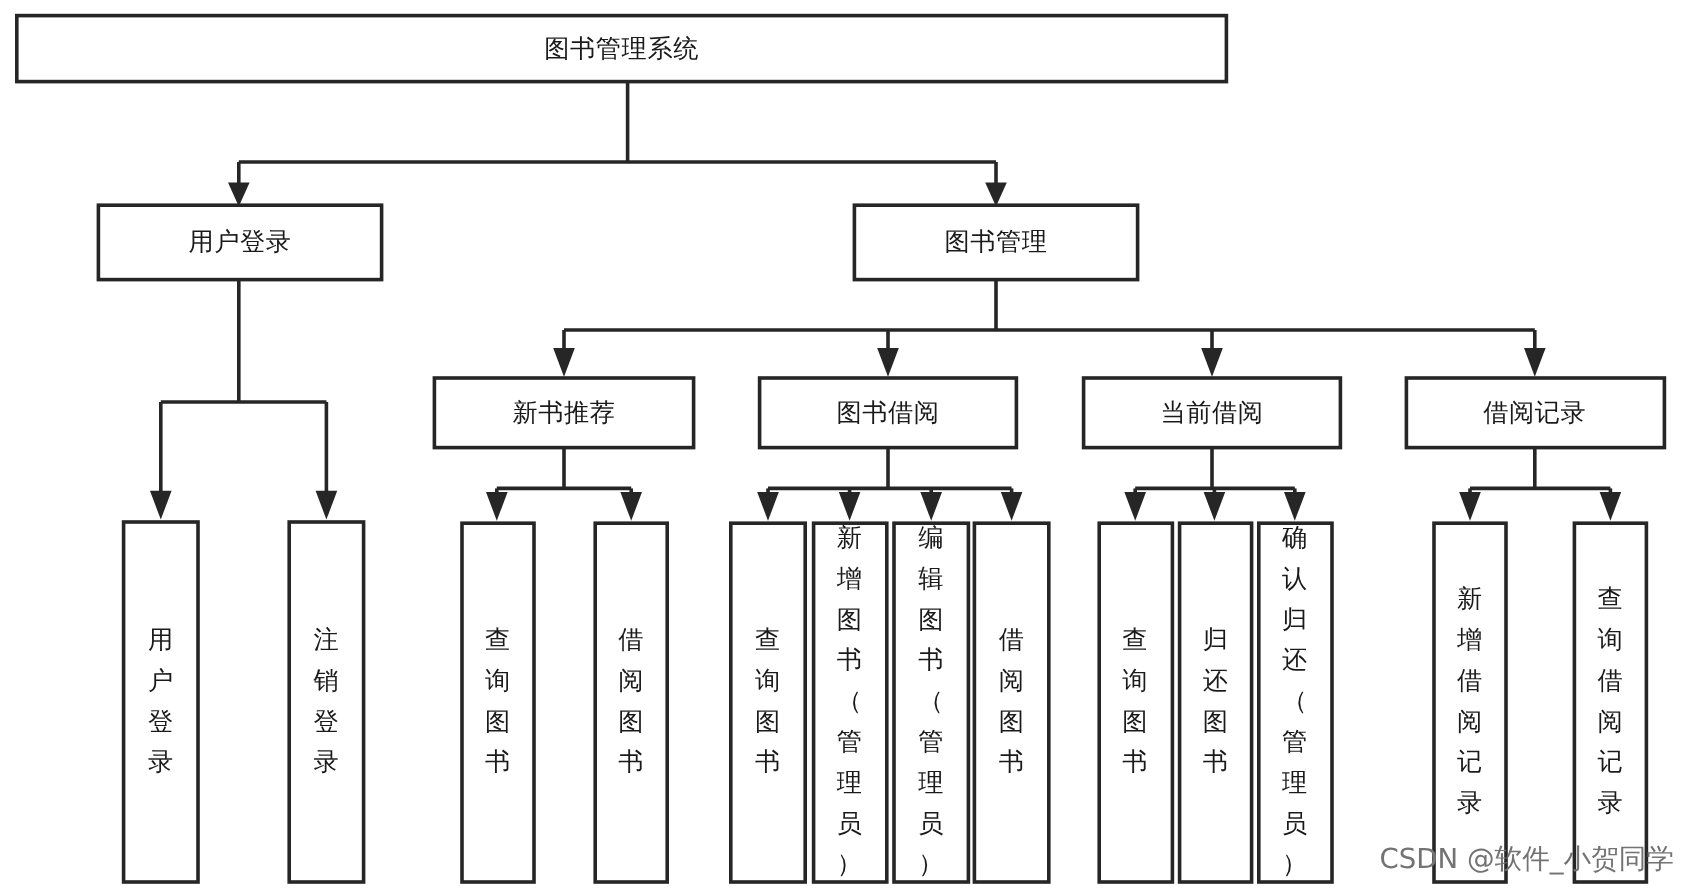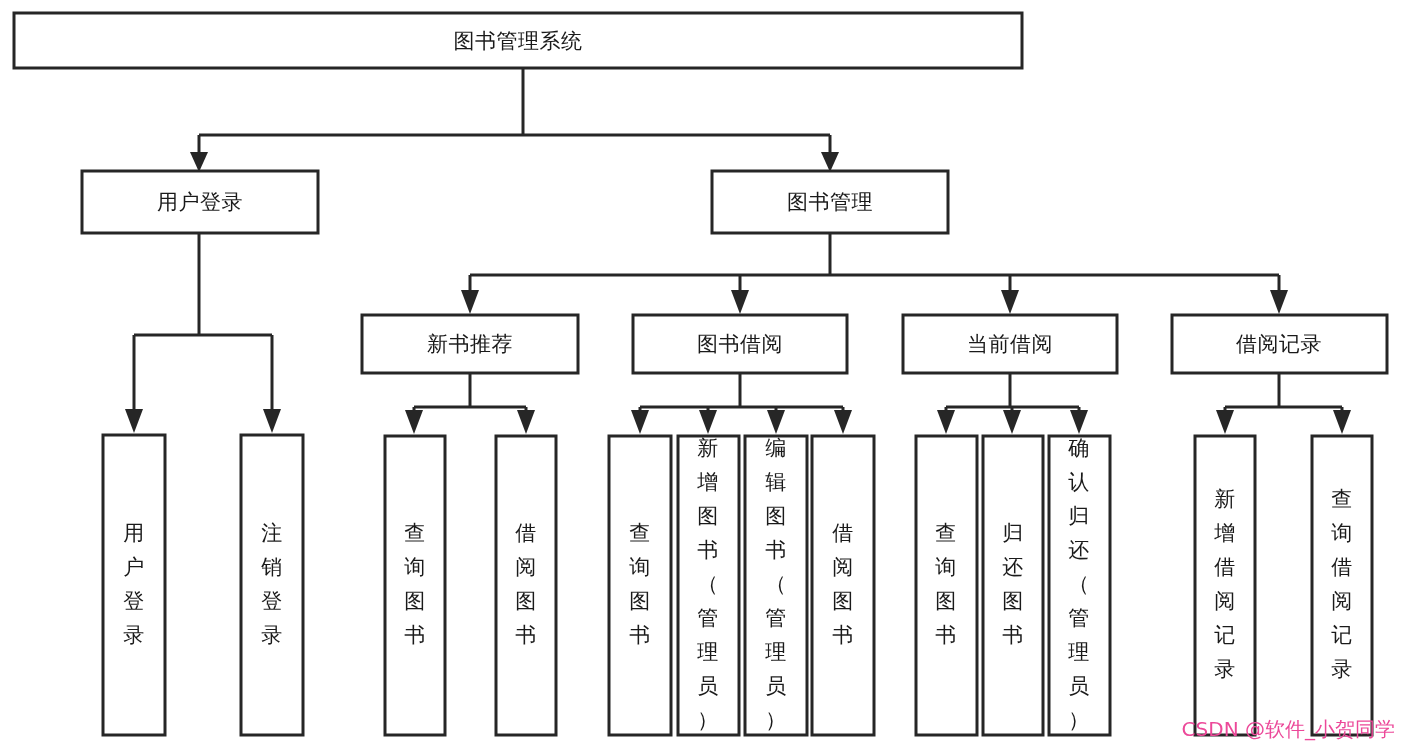--- a/index.html
+++ b/index.html
@@ -55,24 +55,24 @@
     font-family: "DejaVu Sans", "Liberation Sans", sans-serif;
     font-size: 21px;
     fill: #1a1a1a;
     text-anchor: middle;
     dominant-baseline: middle;
     letter-spacing: 0.5px;
   }
   .watermark-text {
     position: absolute;
     right: 10px;
-    bottom: 4px;
-    font-family: "DejaVu Sans", "Liberation Sans", sans-serif;
-    font-size: 20px;
-    color: #ec4899;
+    bottom: 16px;
+    font-family: "DejaVu Sans", "Liberation Sans", sans-serif;
+    font-size: 23px;
+    color: #737373;
     white-space: nowrap;
     user-select: none;
     pointer-events: none;
   }
 </style>
 </head>
 <body>
 
 <div id="diagram-root">
 

